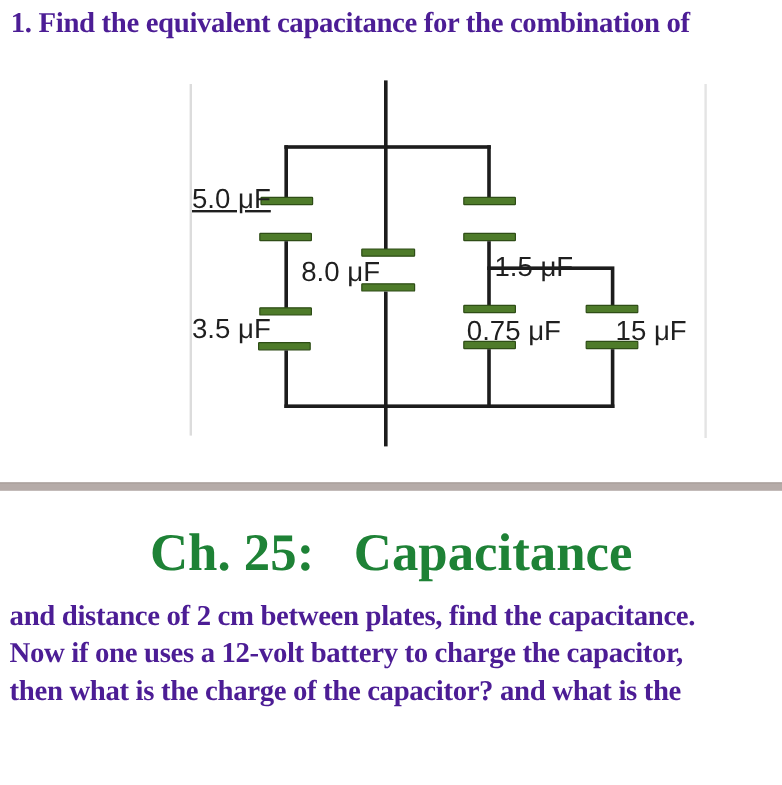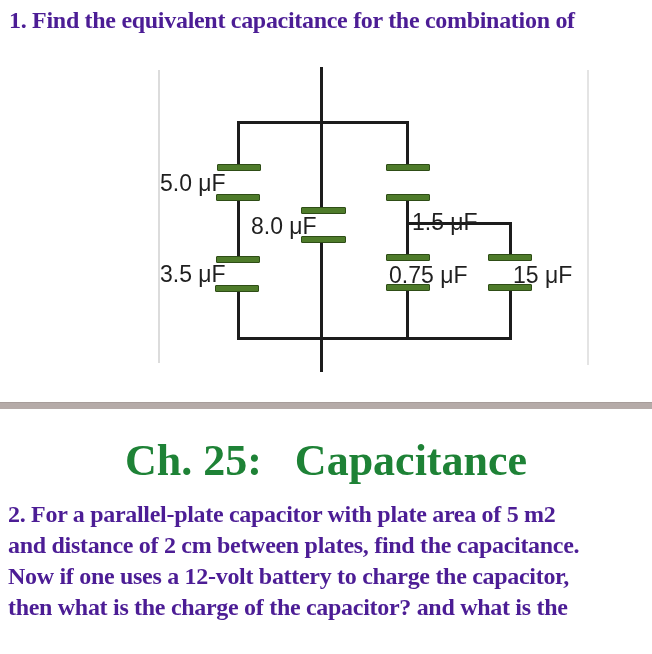--- a/index.html
+++ b/index.html
@@ -66,32 +66,31 @@
     <div class="w" style="left:406px;top:225px;width:3px;height:31px;"></div>
     <div class="p" style="left:386px;top:254px;width:44px;"></div>
     <div class="p" style="left:386px;top:284px;width:44px;"></div>
     <div class="w" style="left:406px;top:291px;width:3px;height:49px;"></div>
 
     <div class="w" style="left:509px;top:225px;width:3px;height:31px;"></div>
     <div class="p" style="left:488px;top:254px;width:44px;"></div>
     <div class="p" style="left:488px;top:284px;width:44px;"></div>
     <div class="w" style="left:509px;top:291px;width:3px;height:49px;"></div>
 
-    <div class="cap-label" style="left:160px;top:170px;">5.0 μF</div>
+    <div class="cap-label" style="left:160px;top:152px;text-decoration:underline;">5.0 μF</div>
     <div class="cap-label" style="left:251px;top:213px;">8.0 μF</div>
     <div class="cap-label" style="left:160px;top:261px;">3.5 μF</div>
     <div class="cap-label" style="left:412px;top:173px;margin-top:36px;">1.5 μF</div>
     <div class="cap-label" style="left:389px;top:262px;text-align:center;">0.75 μF</div>
     <div class="cap-label" style="left:513px;top:262px;text-align:center;">15 μF</div>
   </div>
 
   <div class="divider"></div>
 
   <div class="chapter">Ch. 25:   Capacitance</div>
 
   <div class="prob" id="problem2">
-    <div class="ln">2. For a parallel-plate capacitor with plate area of 5 m2</div>
     <div class="ln">and distance of 2 cm between plates, find the capacitance.</div>
     <div class="ln">Now if one uses a 12-volt battery to charge the capacitor,</div>
     <div class="ln">then what is the charge of the capacitor? and what is the</div>
   </div>
 
 </div>
 
 </body></html>

